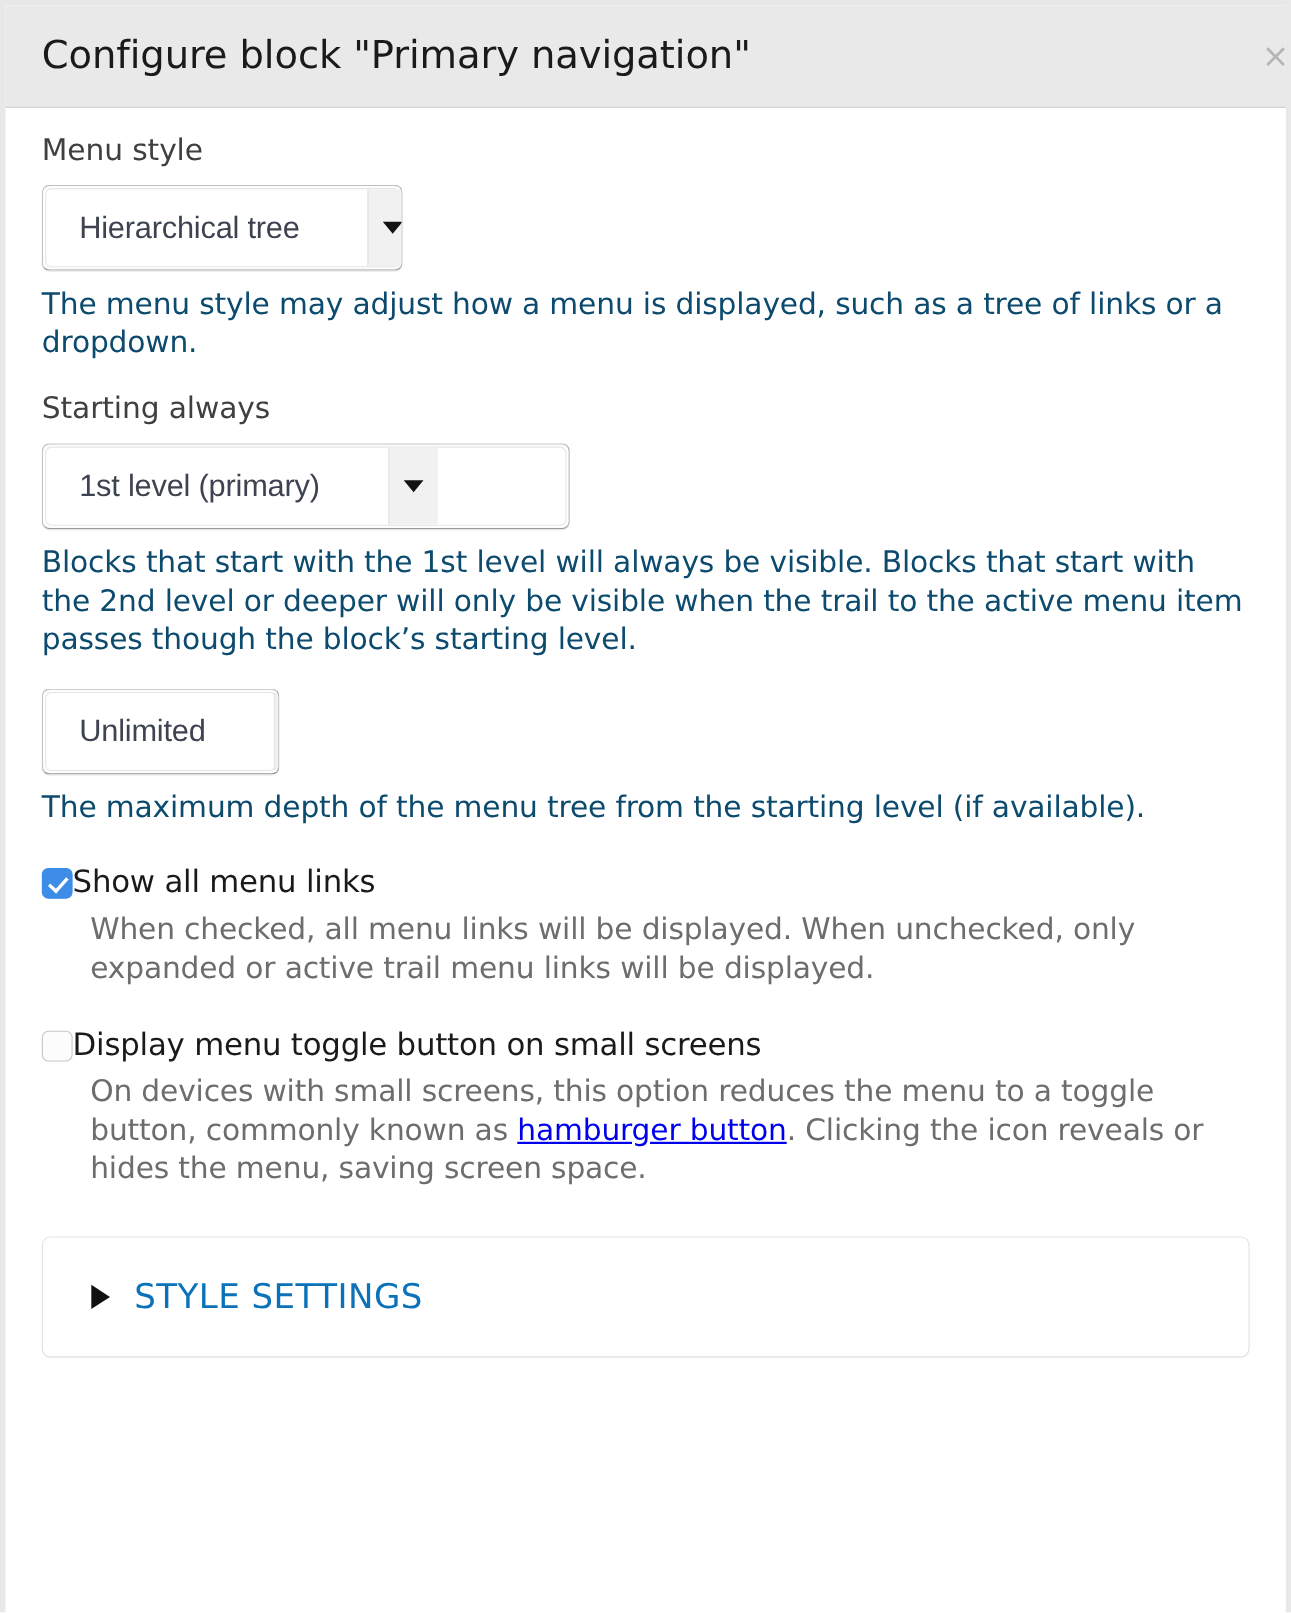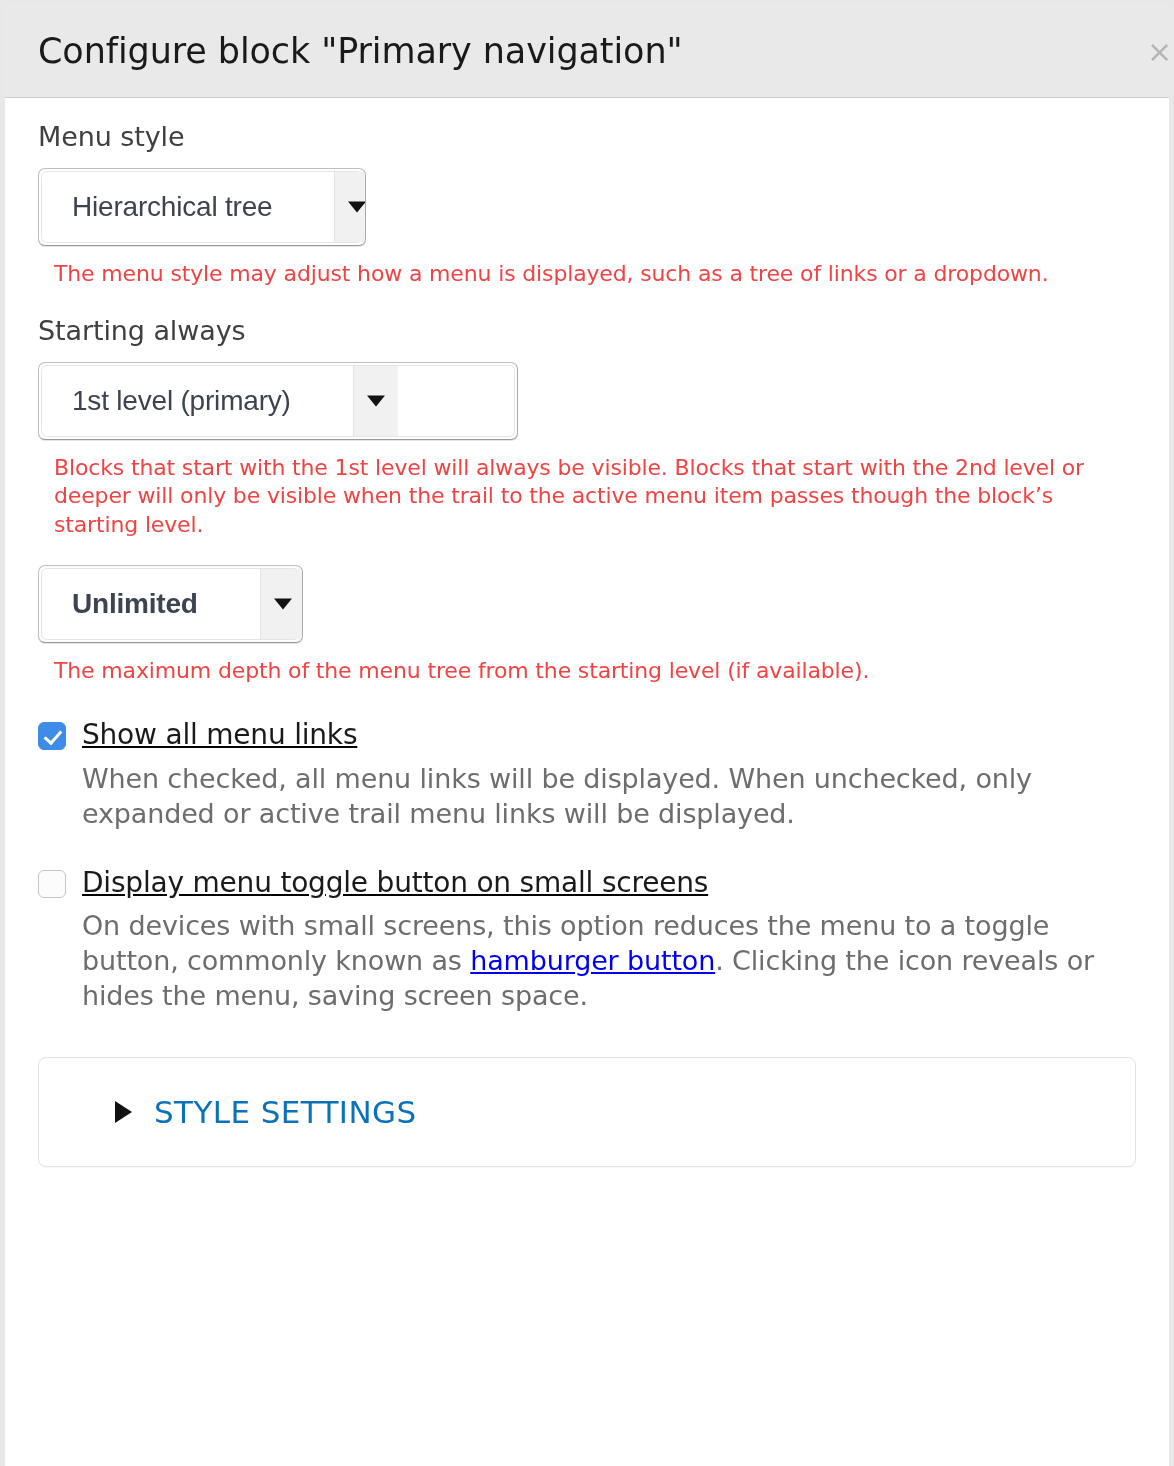--- a/index.html
+++ b/index.html
@@ -136,42 +136,40 @@
     top: 50%;
     transform: translate(-50%, -50%);
     width: 0; height: 0;
     border-left: 9px solid transparent;
     border-right: 9px solid transparent;
     border-top: 11px solid #121212;
   }
 
   .sel-menu-style  { width: 328px; }
   .sel-start-level { width: 480px; }
-  .sel-max-depth   { width: 265px; font-weight: bold; }
+  .sel-max-depth   { width: 216px; }
 
   
   .description {
-    font-size: 22px;
+    font-size: 27px;
     line-height: 1.29;
-    color: #ef4444;
-    margin: 10px 0 0 16px;
+    color: #0c4a6e;
+    margin: 10px 0 0 0;
     letter-spacing: -0.15px;
     font-weight: 400;
   }
 
   .block-gap-1 { height: 26px; }
   .block-gap-2 { height: 26px; }
   .block-gap-3 { height: 30px; }
 
   
   .checkbox-row {
     display: flex;
     align-items: flex-start;
-    gap: 16px;
-    text-decoration: underline;
   }
   .cb {
     position: relative;
     flex: 0 0 auto;
     width: 28px;
     height: 28px;
     box-sizing: border-box;
     border-radius: 6px;
     margin-top: 7px;
     cursor: pointer;
@@ -214,21 +212,20 @@
   .details {
     margin-top: 44px;
     border: 1px solid #e3e3e3;
     border-radius: 8px;
     background: #ffffff;
     box-shadow: 0 1px 0 rgba(0,0,0,0.035);
     height: 110px;
     box-sizing: border-box;
     display: flex;
     align-items: center;
-    padding-left: 32px;
   }
   .details-summary {
     display: flex;
     align-items: center;
     gap: 22px;
     padding: 0 0 0 44px;
     cursor: pointer;
     user-select: none;
   }
   .disclosure-triangle {

